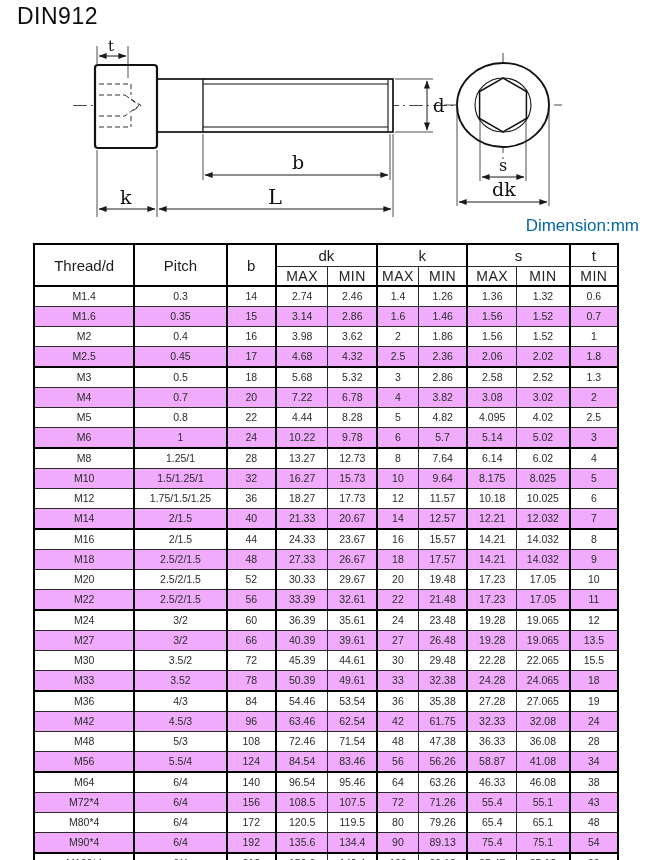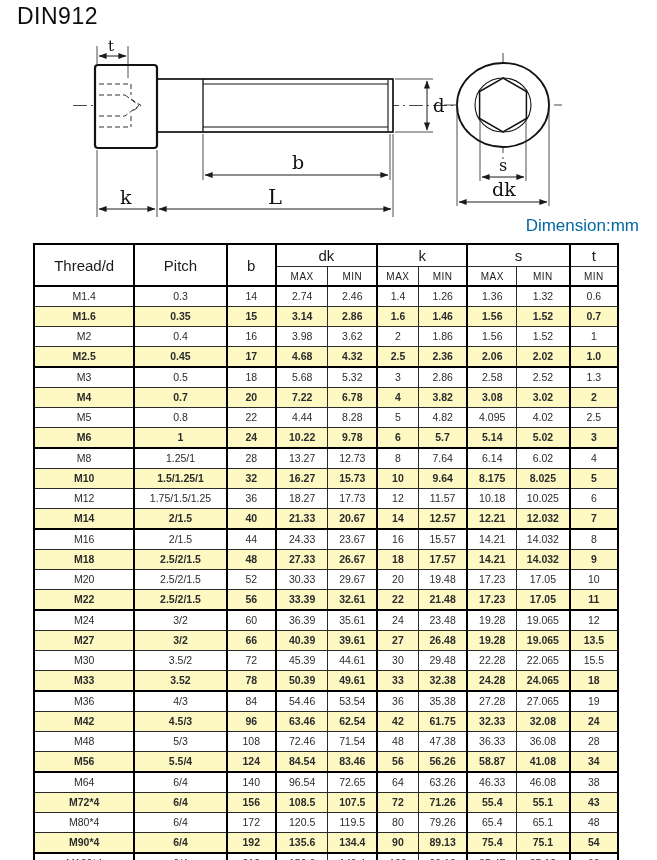--- a/index.html
+++ b/index.html
@@ -20,25 +20,25 @@
     position:absolute; left:33px; top:243px; width:586px;
     border-collapse:collapse; table-layout:fixed; background:#fff;
     border:2px solid #000;
   }
   .spec th, .spec td {
     border:1px solid #2a2a2a; padding:0; text-align:center;
     color:#2b2b2b; overflow:hidden; white-space:nowrap;
   }
   .spec thead th { font-weight:normal; background:#fff; }
   .spec .grp-h { font-size:15px; height:21px; color:#1c1c1c; }
-  .spec .sub  { font-size:10px; height:18px; letter-spacing:.5px; color:#222; }
+  .spec .sub  { font-size:14px; height:18px; letter-spacing:.5px; color:#222; }
   .spec td { font-size:10.5px; height:19px; line-height:19px; }
   .spec .b2 { border-right:2px solid #000; }
   .spec .hb2 { border-bottom:2px solid #000; }
-  .spec tbody tr.alt { background:#fef9c3;font-weight:bold; }
+  .spec tbody tr.alt { background:#f0abfc; }
   .spec tbody tr.grp td { border-bottom:2px solid #000; }
   .dimtext { font-family:"DejaVu Serif", serif; fill:#111; }
 </style>
 </head>
 <body>
 
 <div class="page-title">DIN912</div>
 
 <svg class="diagram" width="657" height="215" viewBox="0 0 657 215">
   <defs>
@@ -201,21 +201,21 @@
       <tr class="alt grp">
         <td class="b2">M2.5</td>
         <td class="b2">0.45</td>
         <td class="b2">17</td>
         <td>4.68</td>
         <td class="b2">4.32</td>
         <td>2.5</td>
         <td class="b2">2.36</td>
         <td>2.06</td>
         <td class="b2">2.02</td>
-        <td>1.0</td>
+        <td>1.8</td>
       </tr>
       <tr>
         <td class="b2">M3</td>
         <td class="b2">0.5</td>
         <td class="b2">18</td>
         <td>5.68</td>
         <td class="b2">5.32</td>
         <td>3</td>
         <td class="b2">2.86</td>
         <td>2.58</td>
@@ -448,21 +448,21 @@
         <td class="b2">56.26</td>
         <td>58.87</td>
         <td class="b2">41.08</td>
         <td>34</td>
       </tr>
       <tr>
         <td class="b2">M64</td>
         <td class="b2">6/4</td>
         <td class="b2">140</td>
         <td>96.54</td>
-        <td class="b2">72.65</td>
+        <td class="b2">95.46</td>
         <td>64</td>
         <td class="b2">63.26</td>
         <td>46.33</td>
         <td class="b2">46.08</td>
         <td>38</td>
       </tr>
       <tr class="alt">
         <td class="b2">M72*4</td>
         <td class="b2">6/4</td>
         <td class="b2">156</td>

